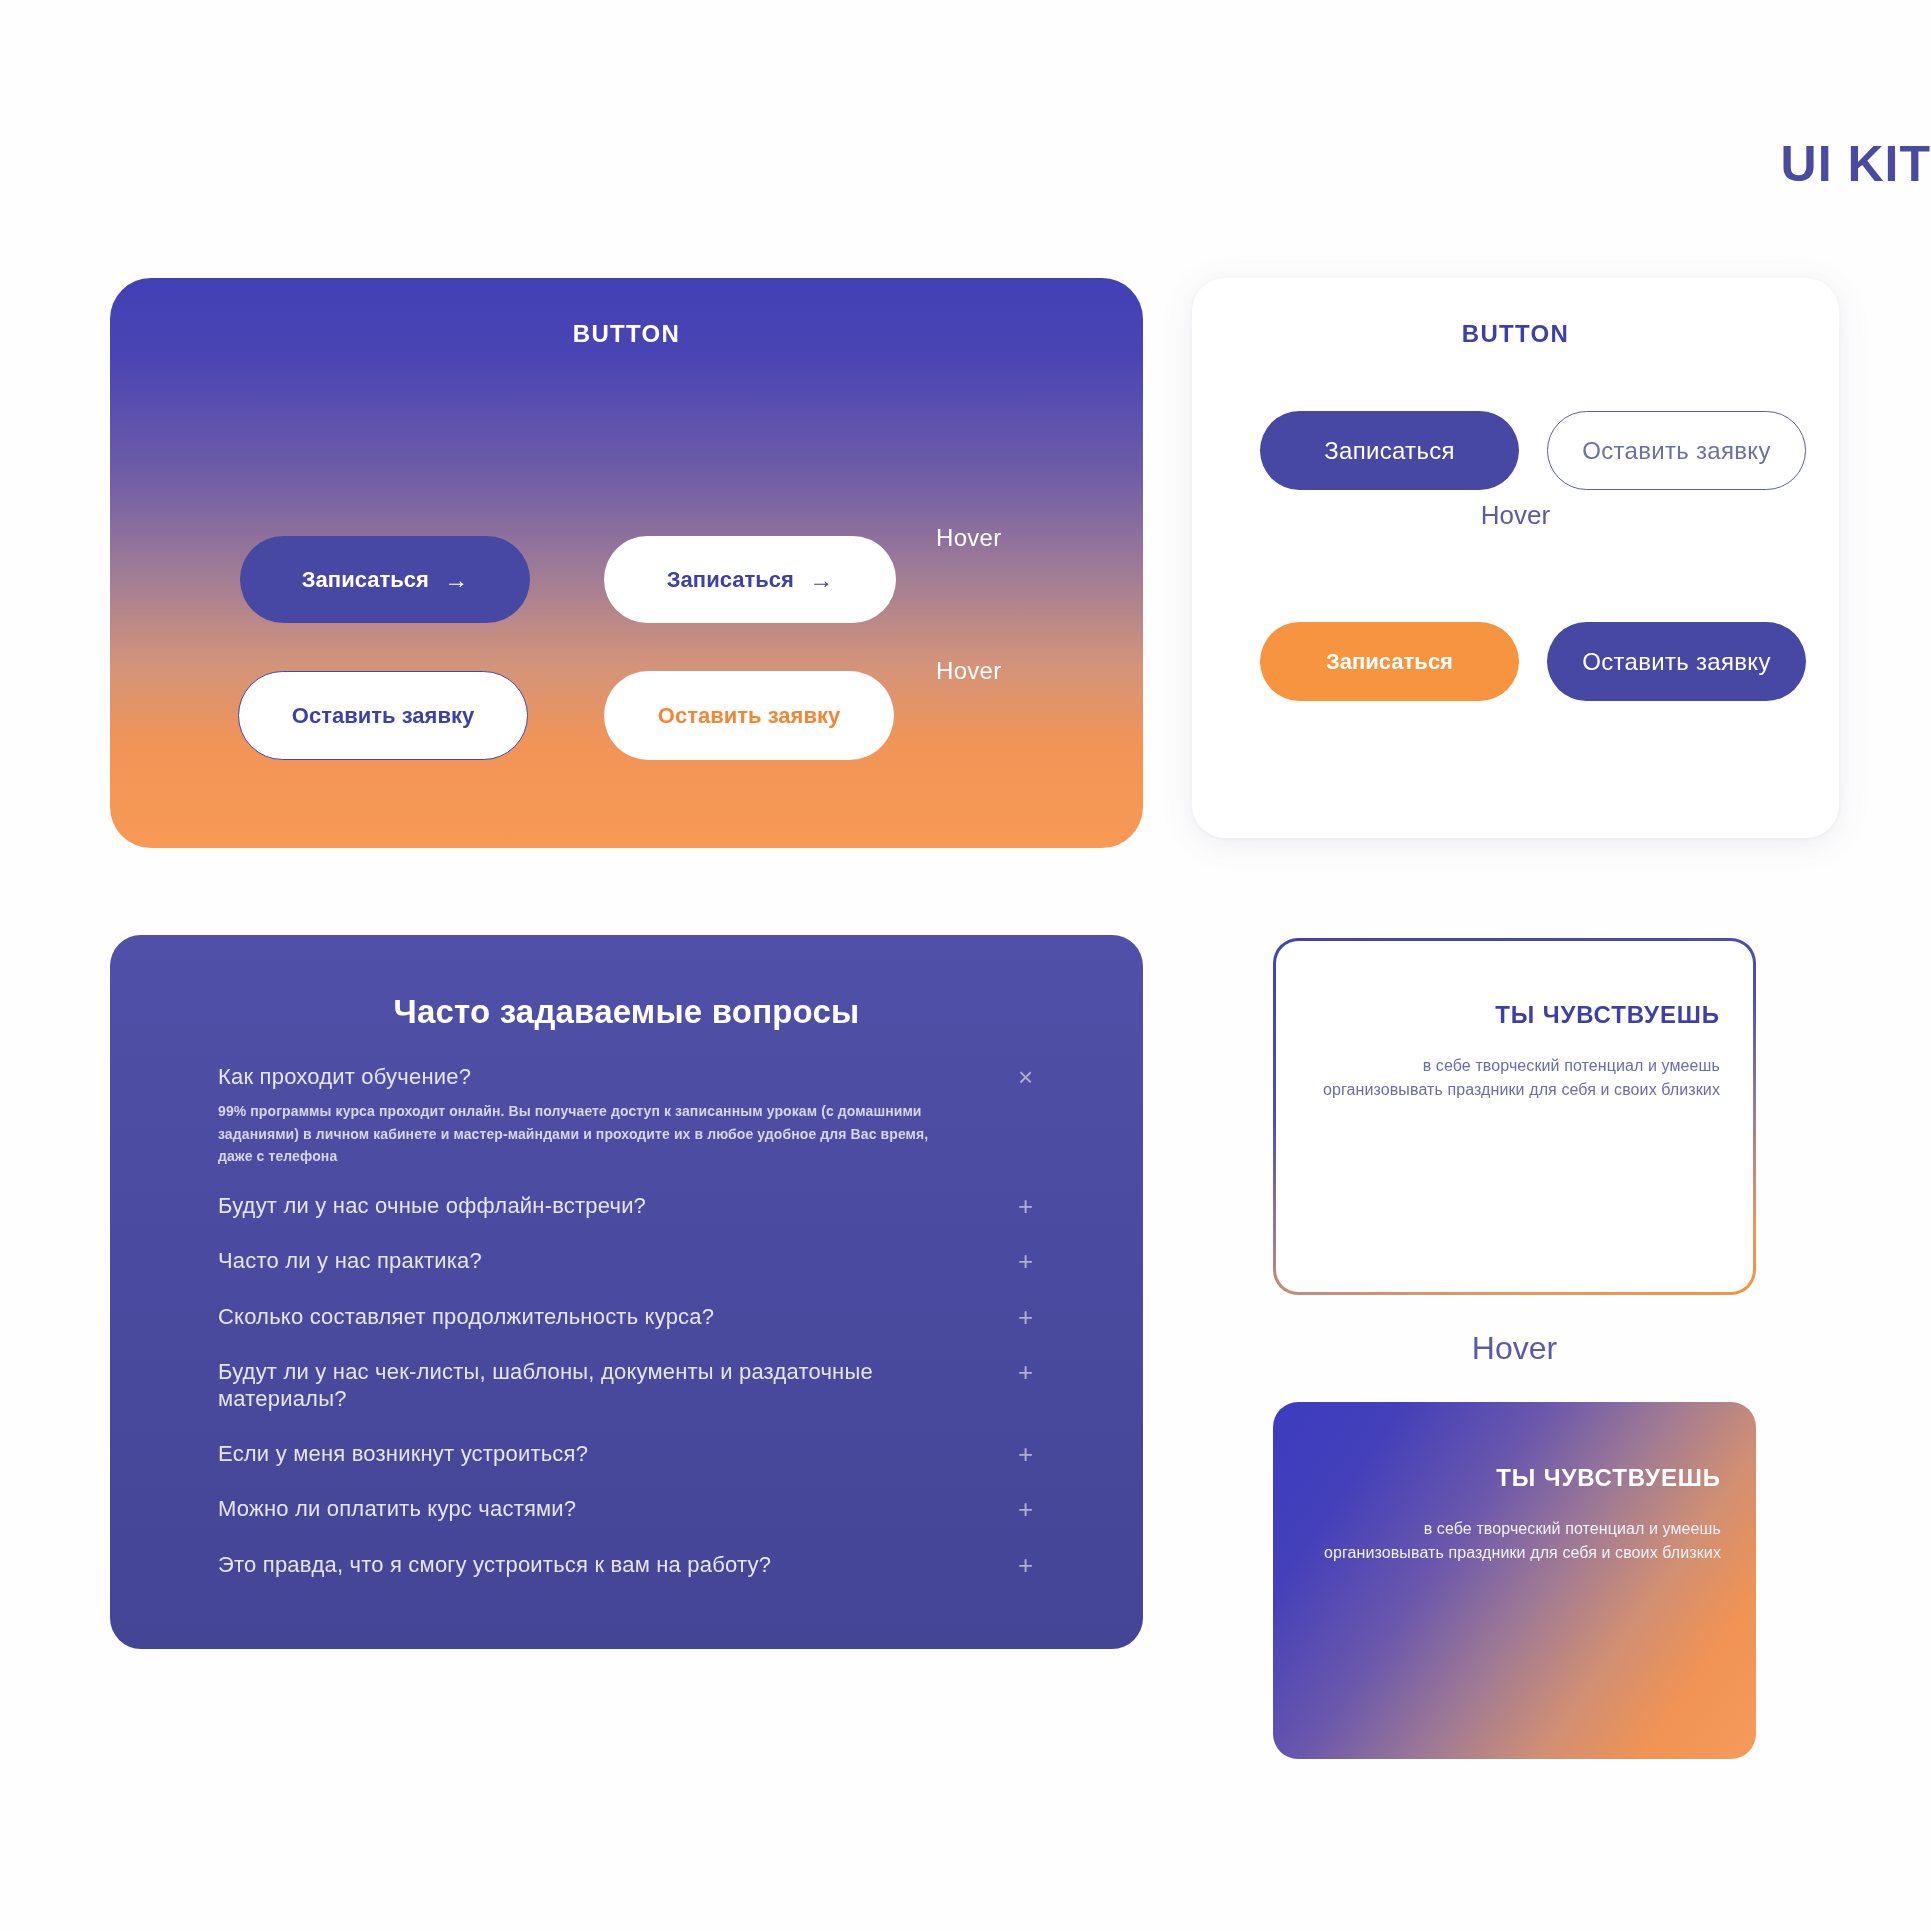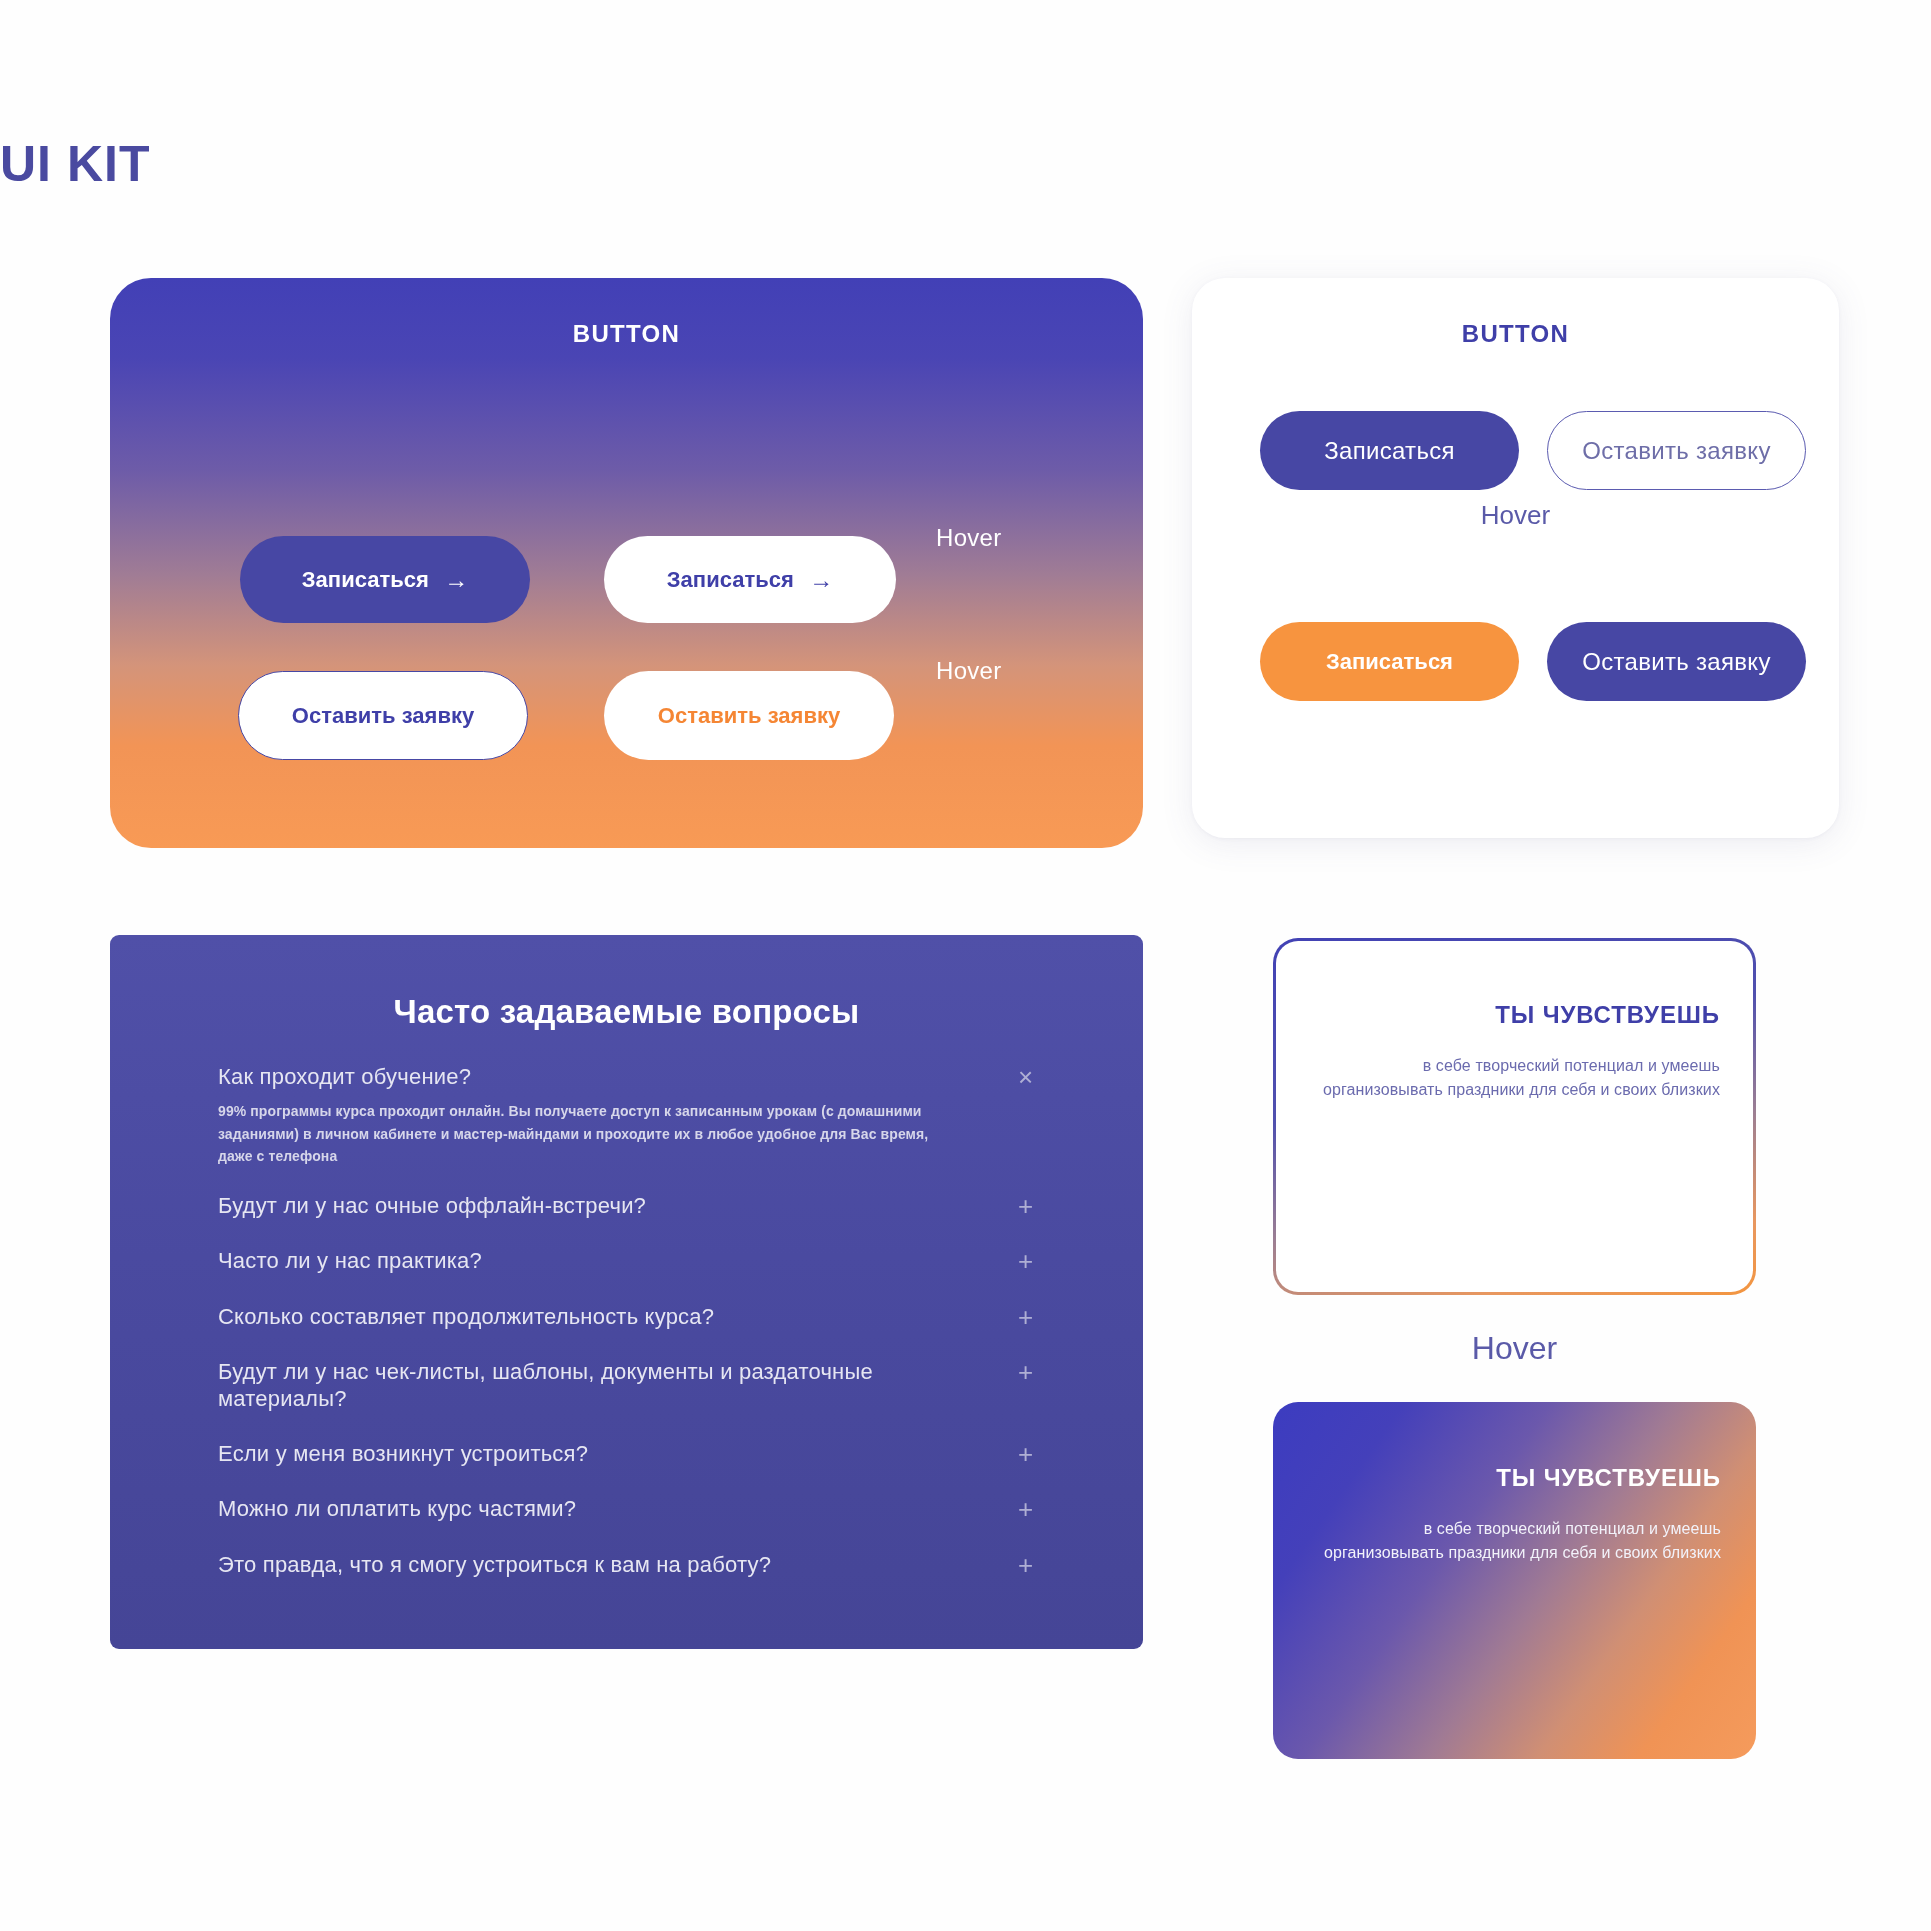--- a/index.html
+++ b/index.html
@@ -19,21 +19,21 @@
     height: 1931px;
     background: #fefefe;
   }
 
   
   .page-title {
     position: absolute;
     top: 135px;
     left: 0;
     width: 1931px;
-    text-align: left;
+    text-align: right;
     font-size: 50px;
     font-weight: 700;
     letter-spacing: 1px;
     color: #4A4AA0;
   }
 
   
   .card { position: absolute; }
 
   
@@ -156,21 +156,21 @@
     color: #5A5AA8;
     font-weight: 400;
   }
 
   
   #card-faq {
     left: 110px;
     top: 935px;
     width: 1033px;
     height: 714px;
-    border-radius: 9px;
+    border-radius: 31px;
     background: linear-gradient(180deg, #5050A8 0%, #4A4AA0 45%, #454596 100%);
     overflow: hidden;
   }
   #faq-title {
     position: absolute;
     top: 58px; left: 0; width: 100%;
     text-align: center;
     font-size: 33px;
     font-weight: 700;
     color: #ffffff;

